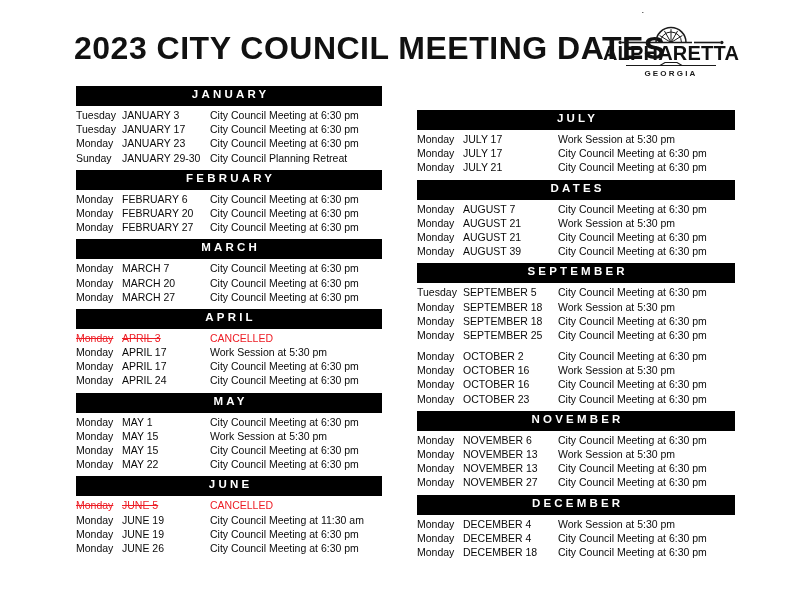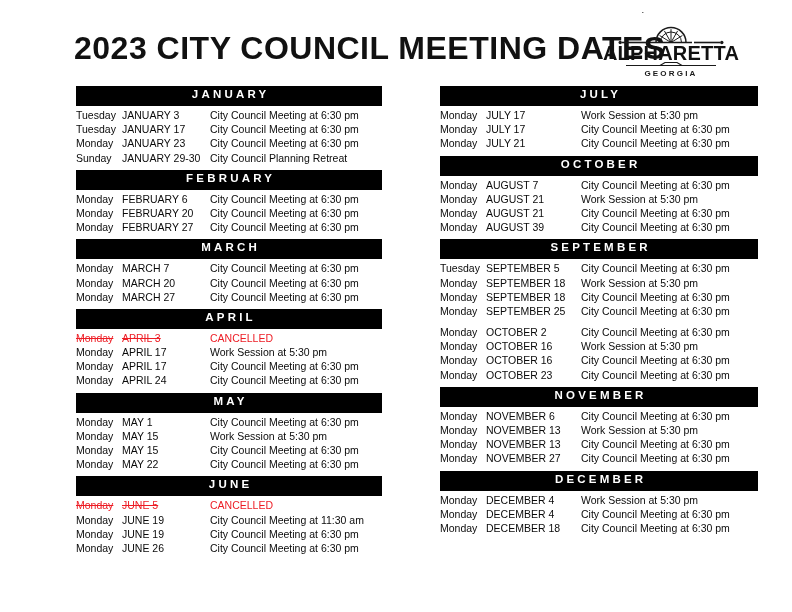--- a/index.html
+++ b/index.html
@@ -50,21 +50,21 @@
     position: absolute;
     left: 0;
     top: 86px;
     width: 792px;
   }
   .col {
     position: absolute;
     top: 0;
   }
   .col-left  { left: 76px;  width: 306px; }
-  .col-right { left: 440px; width: 318px; }
+  .col-right { left: 417px; width: 318px; margin-top: 24px; }
 
   .month-block { margin-bottom: 5px; }
 
   .month-header {
     background: #000000;
     color: #ffffff;
     height: 20px;
     line-height: 17px;
     text-align: center;
     font-size: 11.5px;
@@ -301,21 +301,21 @@
             <span class="c-event">City Council Meeting at 6:30 pm</span>
           </div>
           <div class="row">
             <span class="c-day">Monday</span>
             <span class="c-date">JULY 21</span>
             <span class="c-event">City Council Meeting at 6:30 pm</span>
           </div>
         </div>
       </div>
       <div class="month-block">
-        <div class="month-header">OCTOBER</div>
+        <div class="month-header">DATES</div>
         <div class="month-rows">
           <div class="row">
             <span class="c-day">Monday</span>
             <span class="c-date">AUGUST 7</span>
             <span class="c-event">City Council Meeting at 6:30 pm</span>
           </div>
           <div class="row">
             <span class="c-day">Monday</span>
             <span class="c-date">AUGUST 21</span>
             <span class="c-event">Work Session at 5:30 pm</span>

